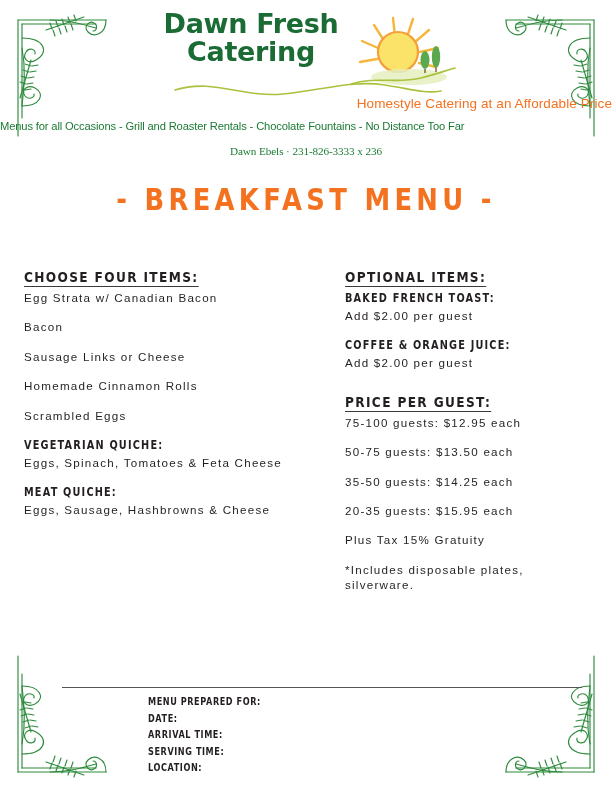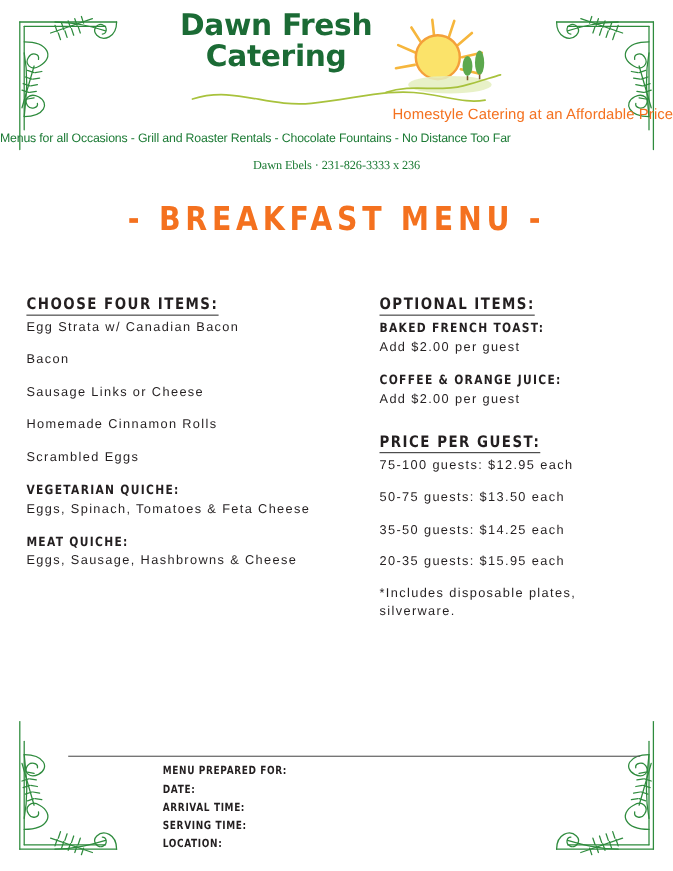--- a/index.html
+++ b/index.html
@@ -349,20 +349,21 @@
     <div class="sub-head">COFFEE &amp; ORANGE JUICE:</div>
     <div class="item tight">Add $2.00 per guest</div>
 
     <div style="height:22px"></div>
     <div class="sec-head">PRICE PER GUEST:</div>
 
     <div class="item tight">75-100 guests: $12.95 each</div>
     <div class="item">50-75 guests: $13.50 each</div>
     <div class="item">35-50 guests: $14.25 each</div>
     <div class="item">20-35 guests: $15.95 each</div>
+    <div class="item">Plus Tax 15% Gratuity</div>
     <div class="item">*Includes disposable plates, silverware.</div>
   </div>
 </div>
 
 <div class="footer">
   <div class="footer-rule"></div>
   <div class="footer-fields">
     <div class="f-field">MENU PREPARED FOR:</div>
     <div class="f-field">DATE:</div>
     <div class="f-field">ARRIVAL TIME:</div>

